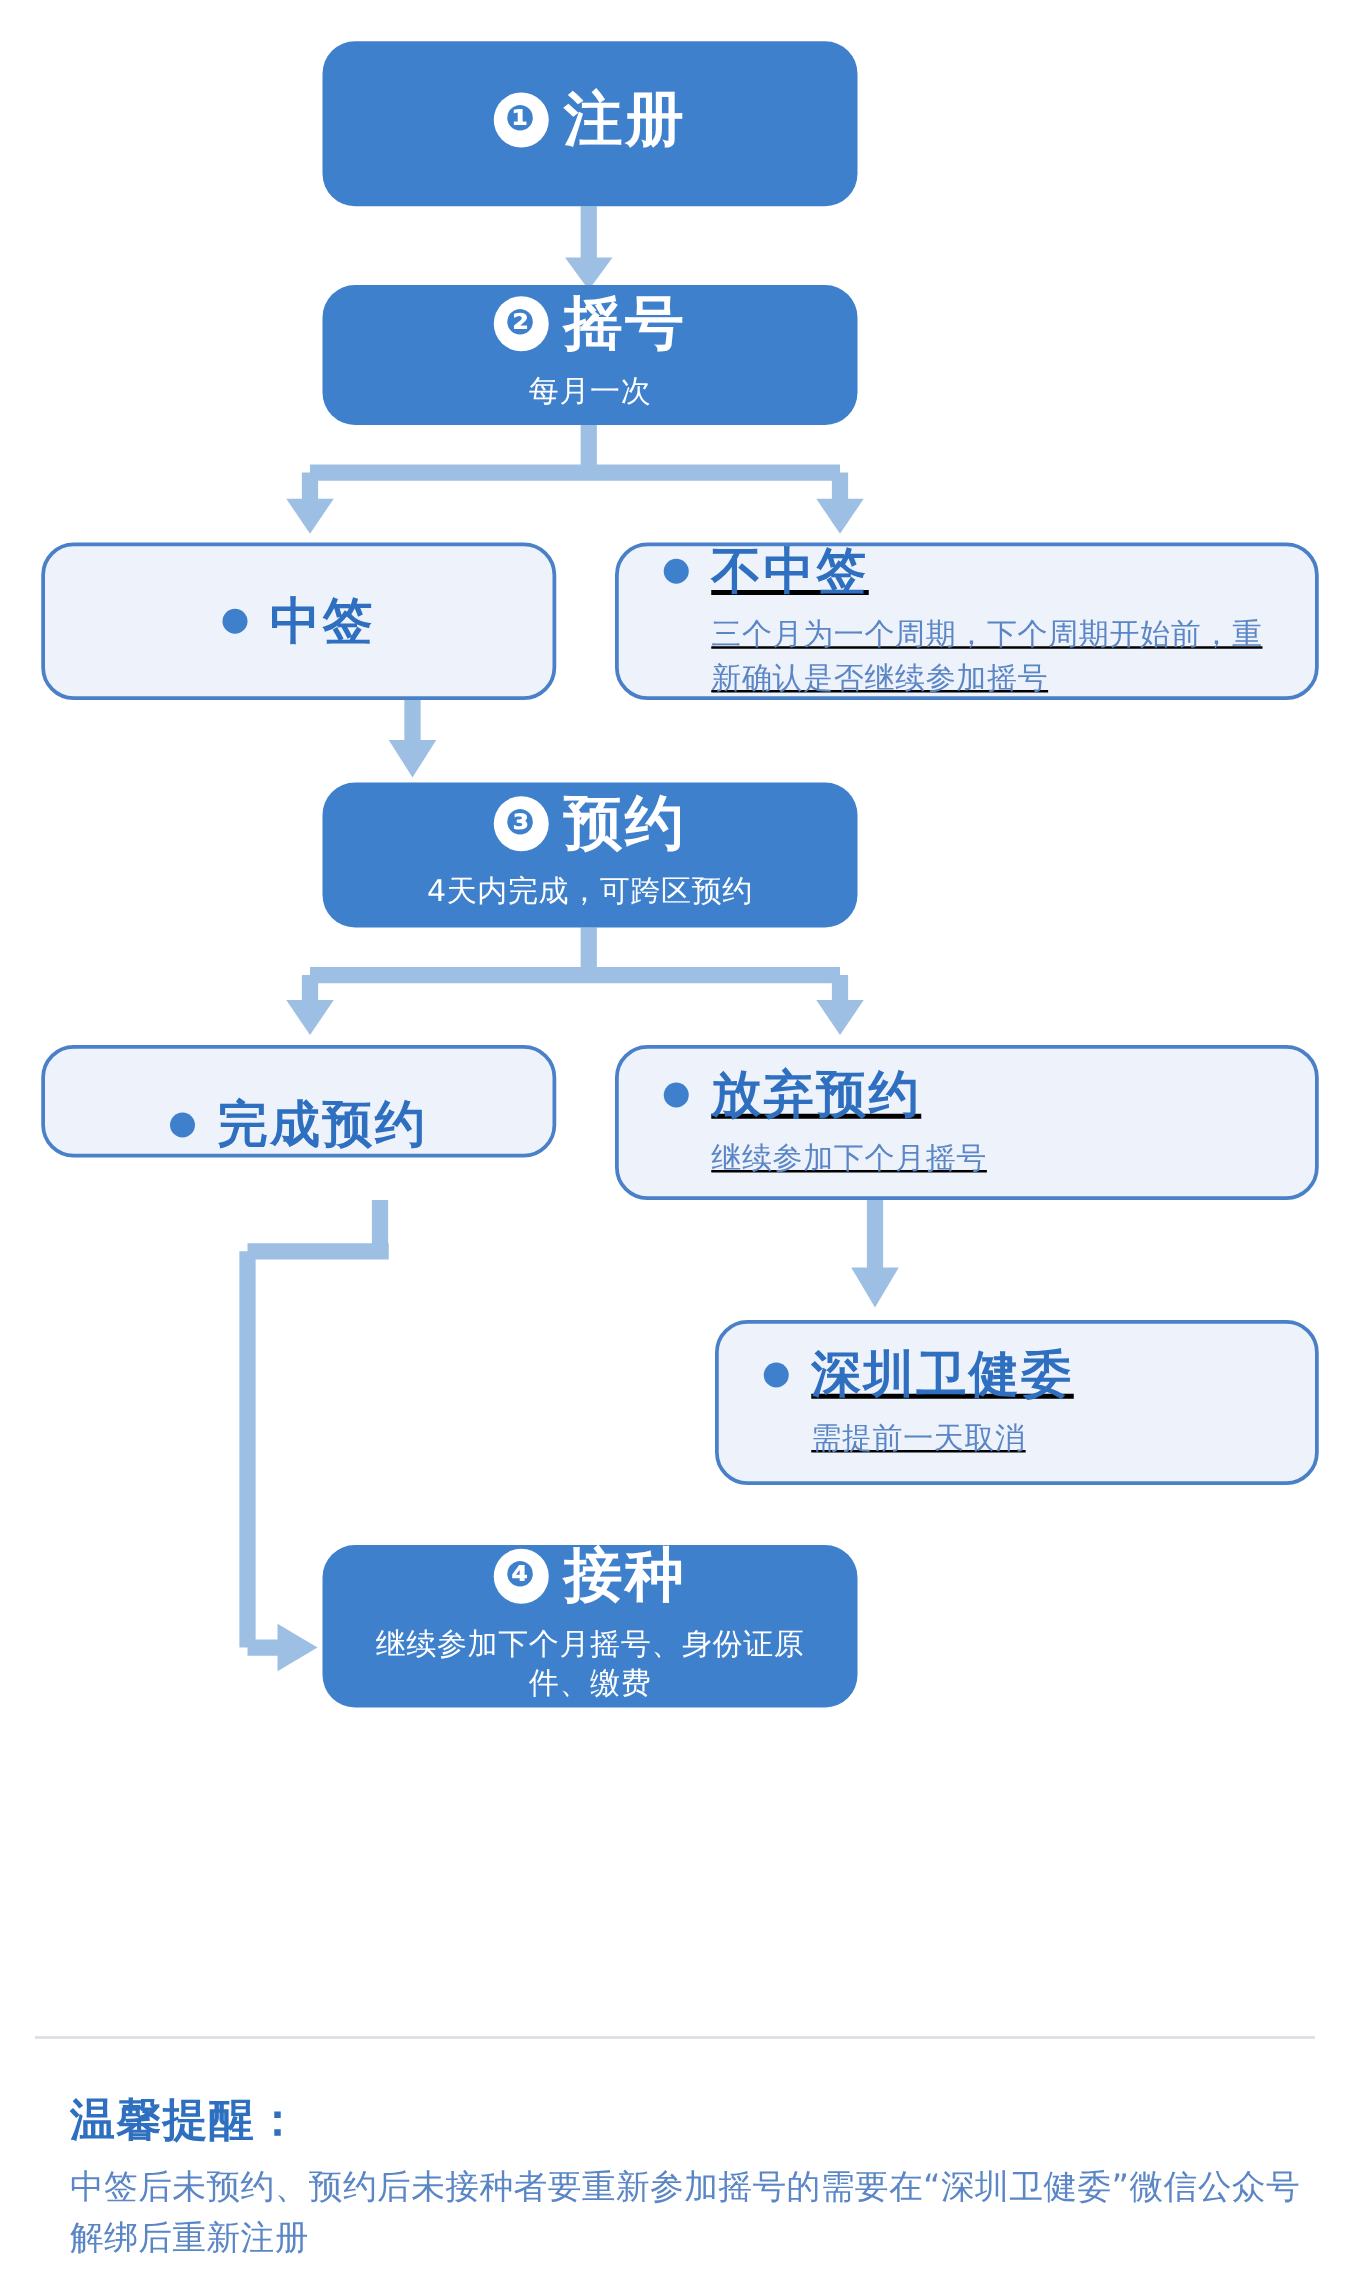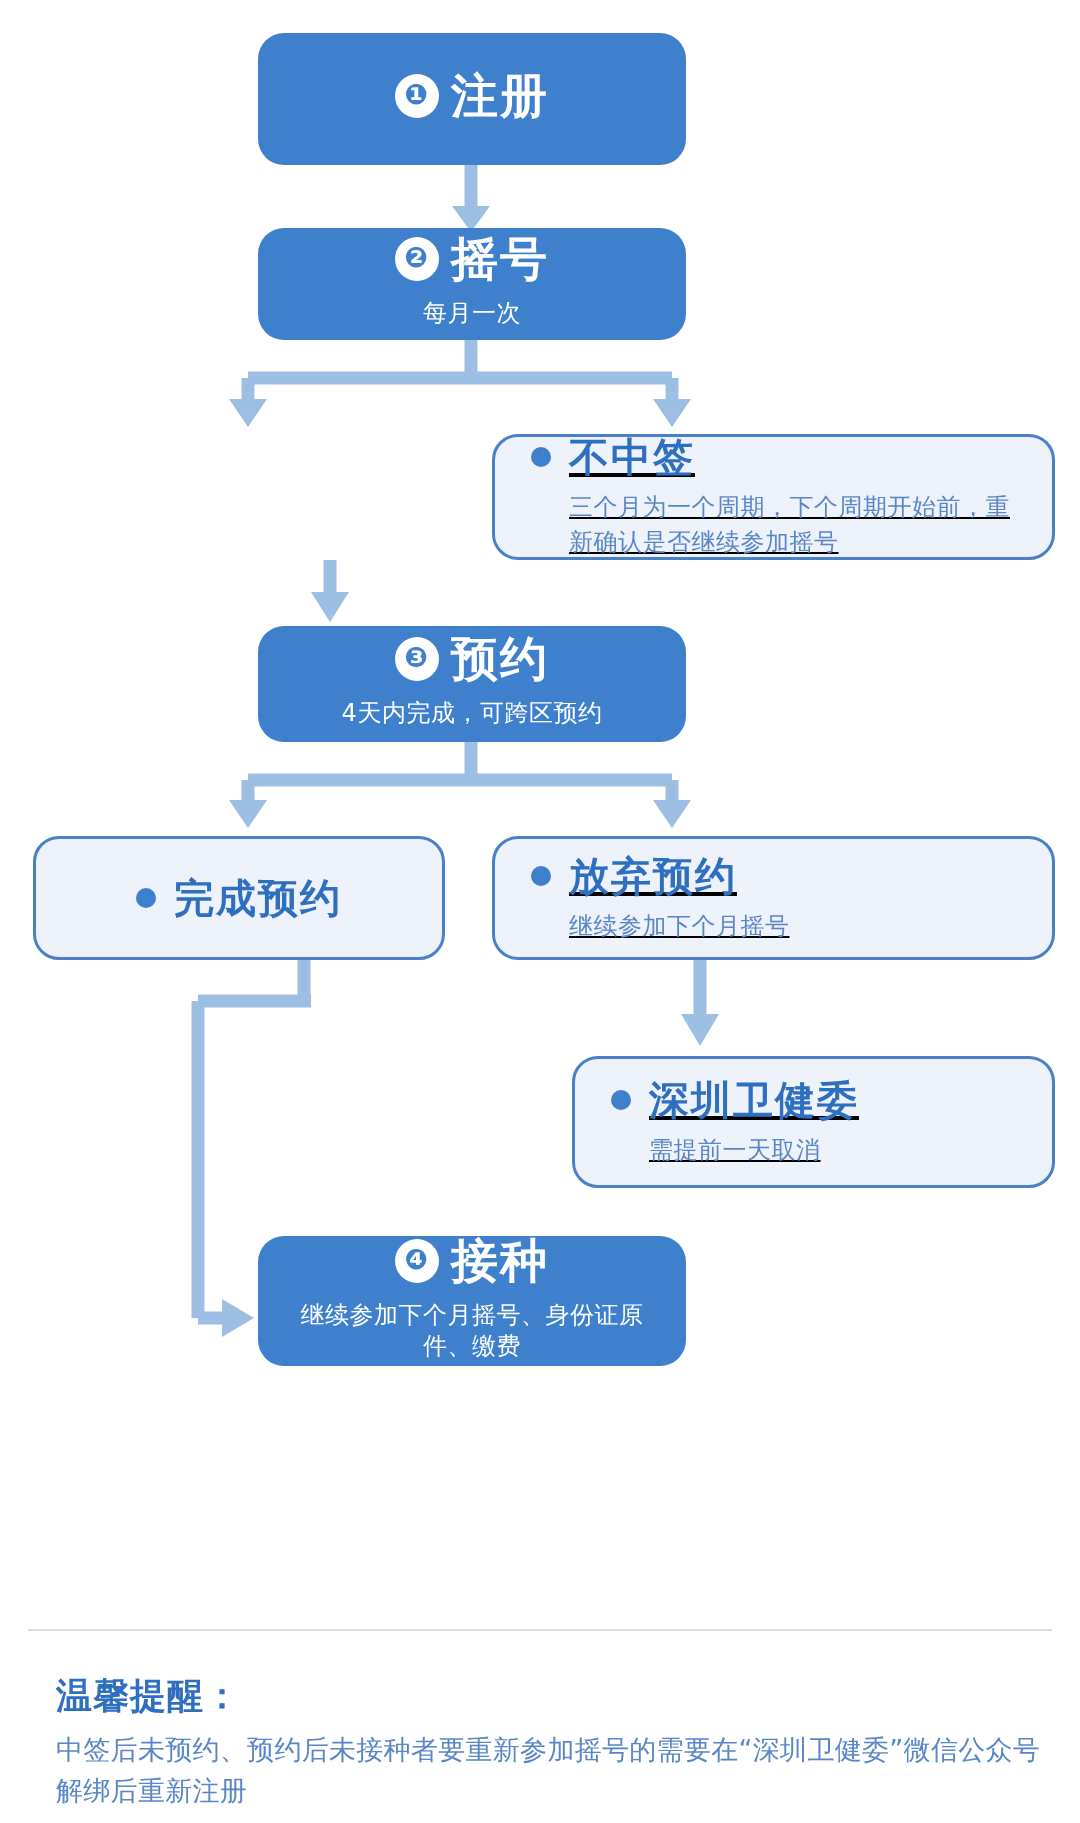--- a/index.html
+++ b/index.html
@@ -210,38 +210,44 @@
   </div>
 
   <div class="node solid" style="left:258px; top:228px; width:428px; height:112px;">
     <div class="title">
       <span class="stepnum">❷</span>
       <span>摇号</span>
     </div>
     <div class="sub">每月一次</div>
   </div>
 
+  <div class="node outline centered" style="left:33px; top:434px; width:412px; height:126px;">
+    <div class="title">
+      <span class="bullet"></span>
+      <span>中签</span>
+    </div>
+  </div>
 
   <div class="node outline lead" style="left:492px; top:434px; width:563px; height:126px;">
     <div class="title">
       <span class="bullet"></span>
       <span>不中签</span>
     </div>
     <div class="sub subindent">三个月为一个周期，下个周期开始前，重新确认是否继续参加摇号</div>
   </div>
 
   <div class="node solid" style="left:258px; top:626px; width:428px; height:116px;">
     <div class="title">
       <span class="stepnum">❸</span>
       <span>预约</span>
     </div>
     <div class="sub">4天内完成，可跨区预约</div>
   </div>
 
-  <div class="node outline centered" style="left:33px; top:836px; width:412px; height:124px;">
+  <div class="node outline centered" style="left:33px; top:836px; width:412px; height:90px;justify-content:flex-end;">
     <div class="title">
       <span class="bullet"></span>
       <span>完成预约</span>
     </div>
   </div>
 
   <div class="node outline lead" style="left:492px; top:836px; width:563px; height:124px;">
     <div class="title">
       <span class="bullet"></span>
       <span>放弃预约</span>

